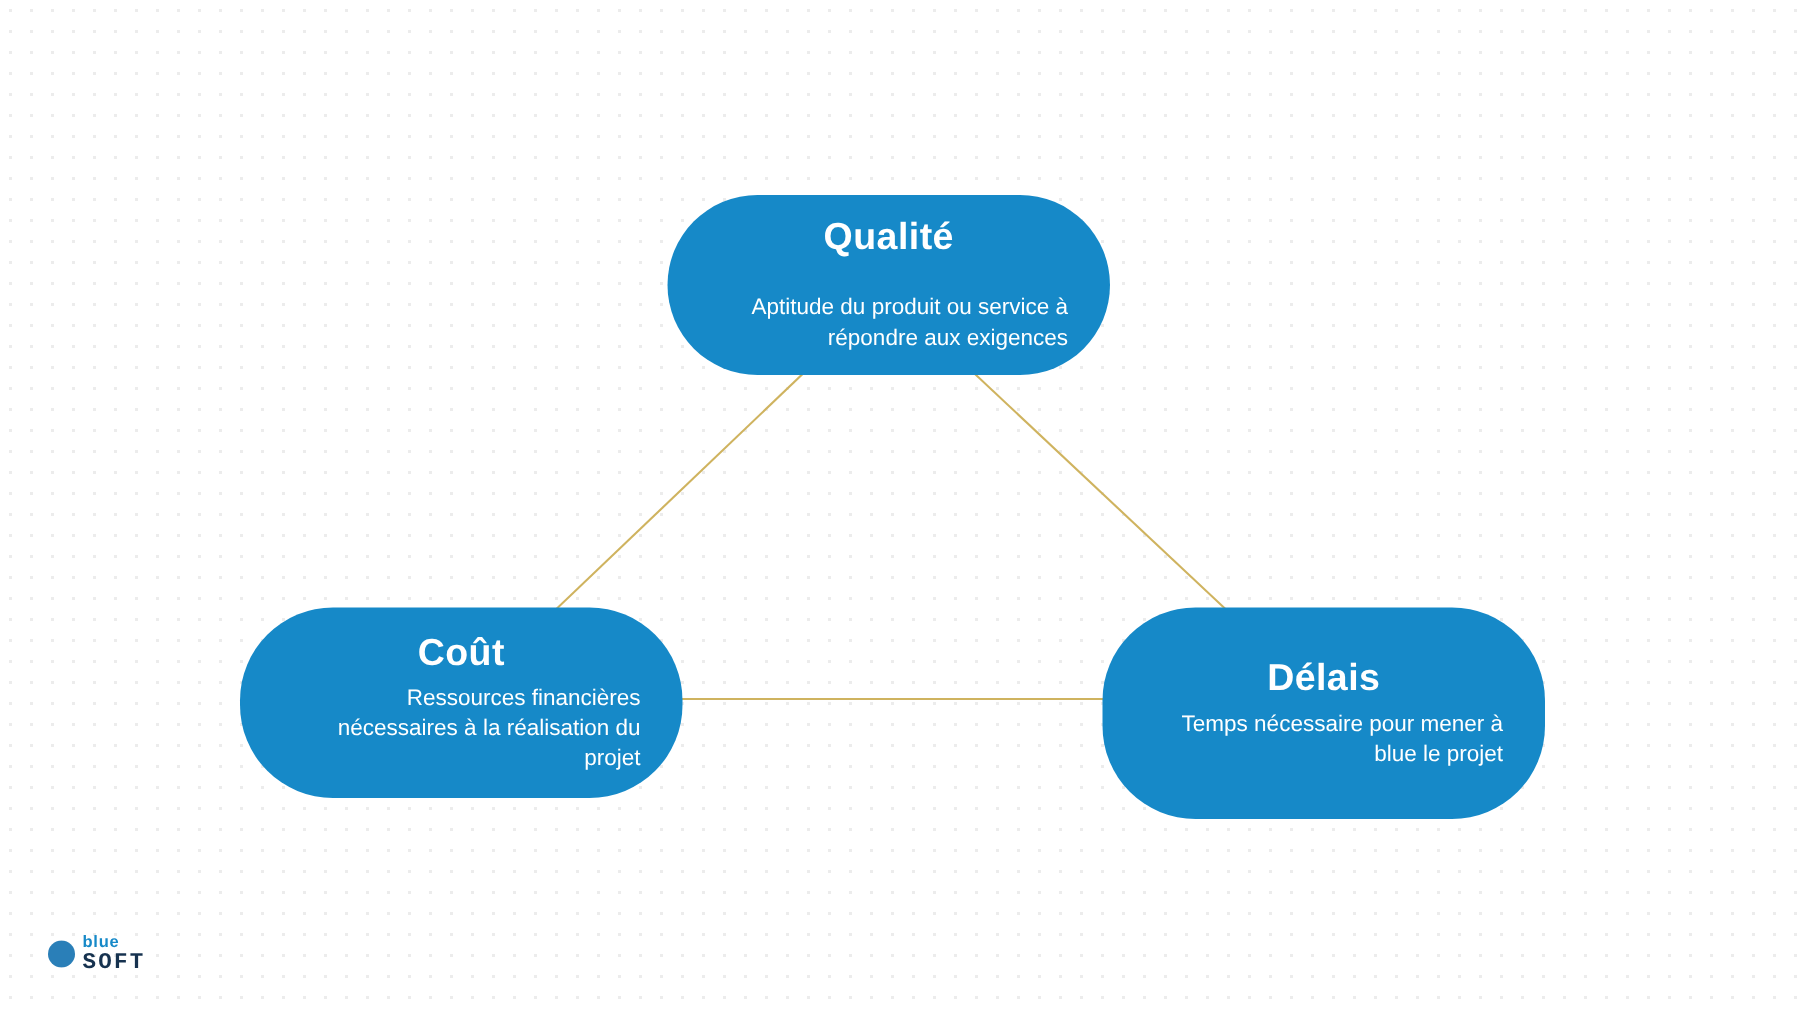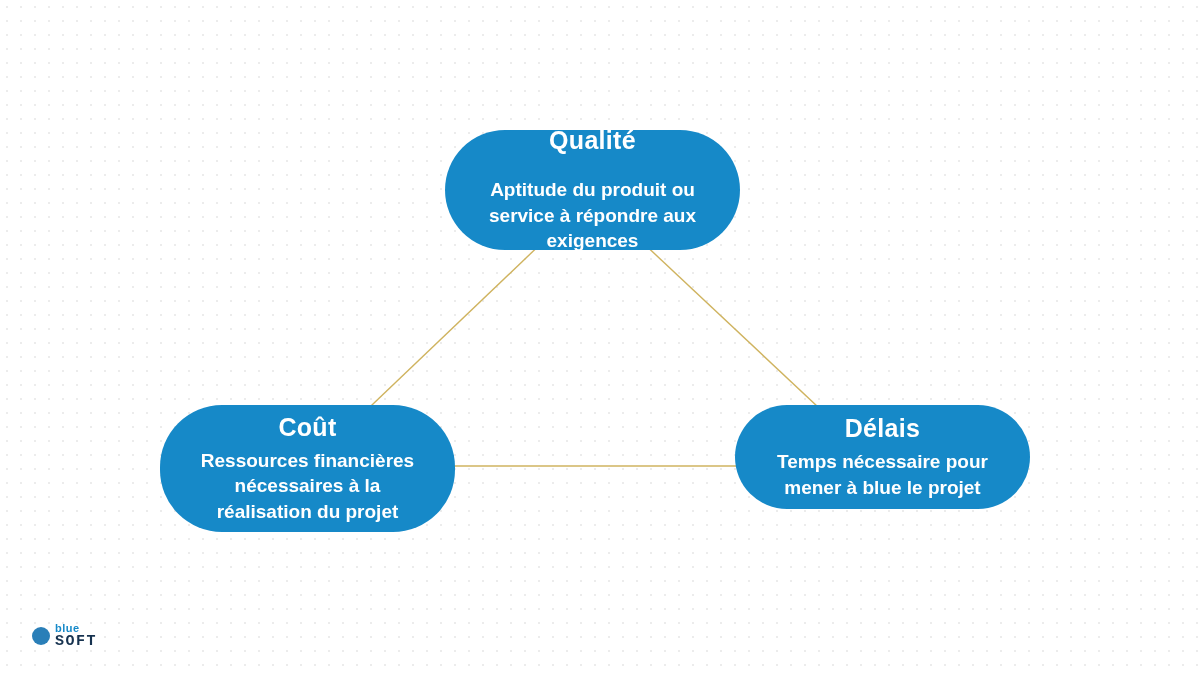--- a/index.html
+++ b/index.html
@@ -41,27 +41,28 @@
     box-sizing: border-box;
   }
   .node h2 {
     margin: 0 0 6px 0;
     font-size: 25px;
     font-weight: bold;
     letter-spacing: 0.3px;
   }
   .node p {
     margin: 0;
-    font-size: 19px;
+    font-size: 15px;
     line-height: 1.35;
-    font-weight: 700;
+    font-weight: 400;
+    text-align: right;
   }
   .node-qualite { left: 445px; top: 130px; width: 295px; height: 120px; gap: 16px; }
   .node-cout    { left: 160px; top: 405px; width: 295px; height: 127px; }
-  .node-delais  { left: 735px; top: 405px; width: 295px; height: 104px; }
+  .node-delais  { left: 735px; top: 405px; width: 295px; height: 141px; }
 
   .logo {
     position: absolute;
     left: 32px;
     bottom: 26px;
     display: flex;
     align-items: center;
     gap: 5px;
   }
   .logo-globe {

